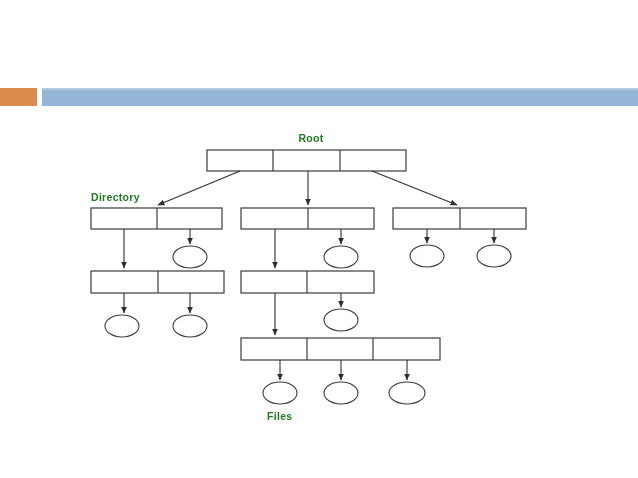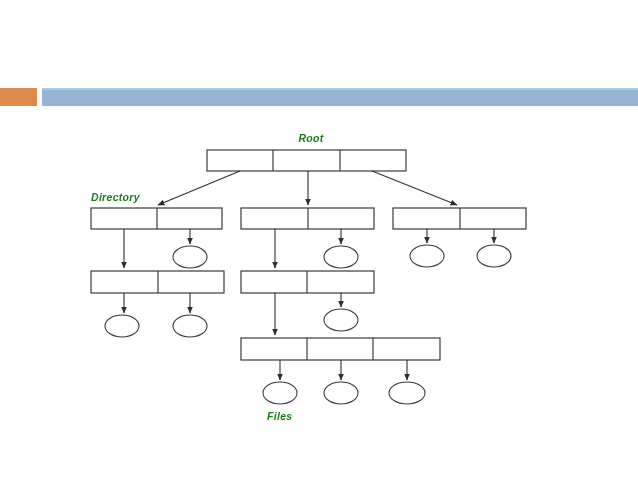--- a/index.html
+++ b/index.html
@@ -11,21 +11,20 @@
     width: 638px;
     height: 478px;
     font-family: "Liberation Sans", sans-serif;
   }
   #slide {
     position: relative;
     width: 638px;
     height: 478px;
     background: var(--background, #ffffff);
     overflow: hidden;
-    font-style: italic;
   }
   .accent-bar {
     position: absolute;
     top: 88px;
     height: 18px;
   }
   #bar-orange {
     left: 0;
     width: 37px;
     background: var(--accent_orange, #dd8a4f);

